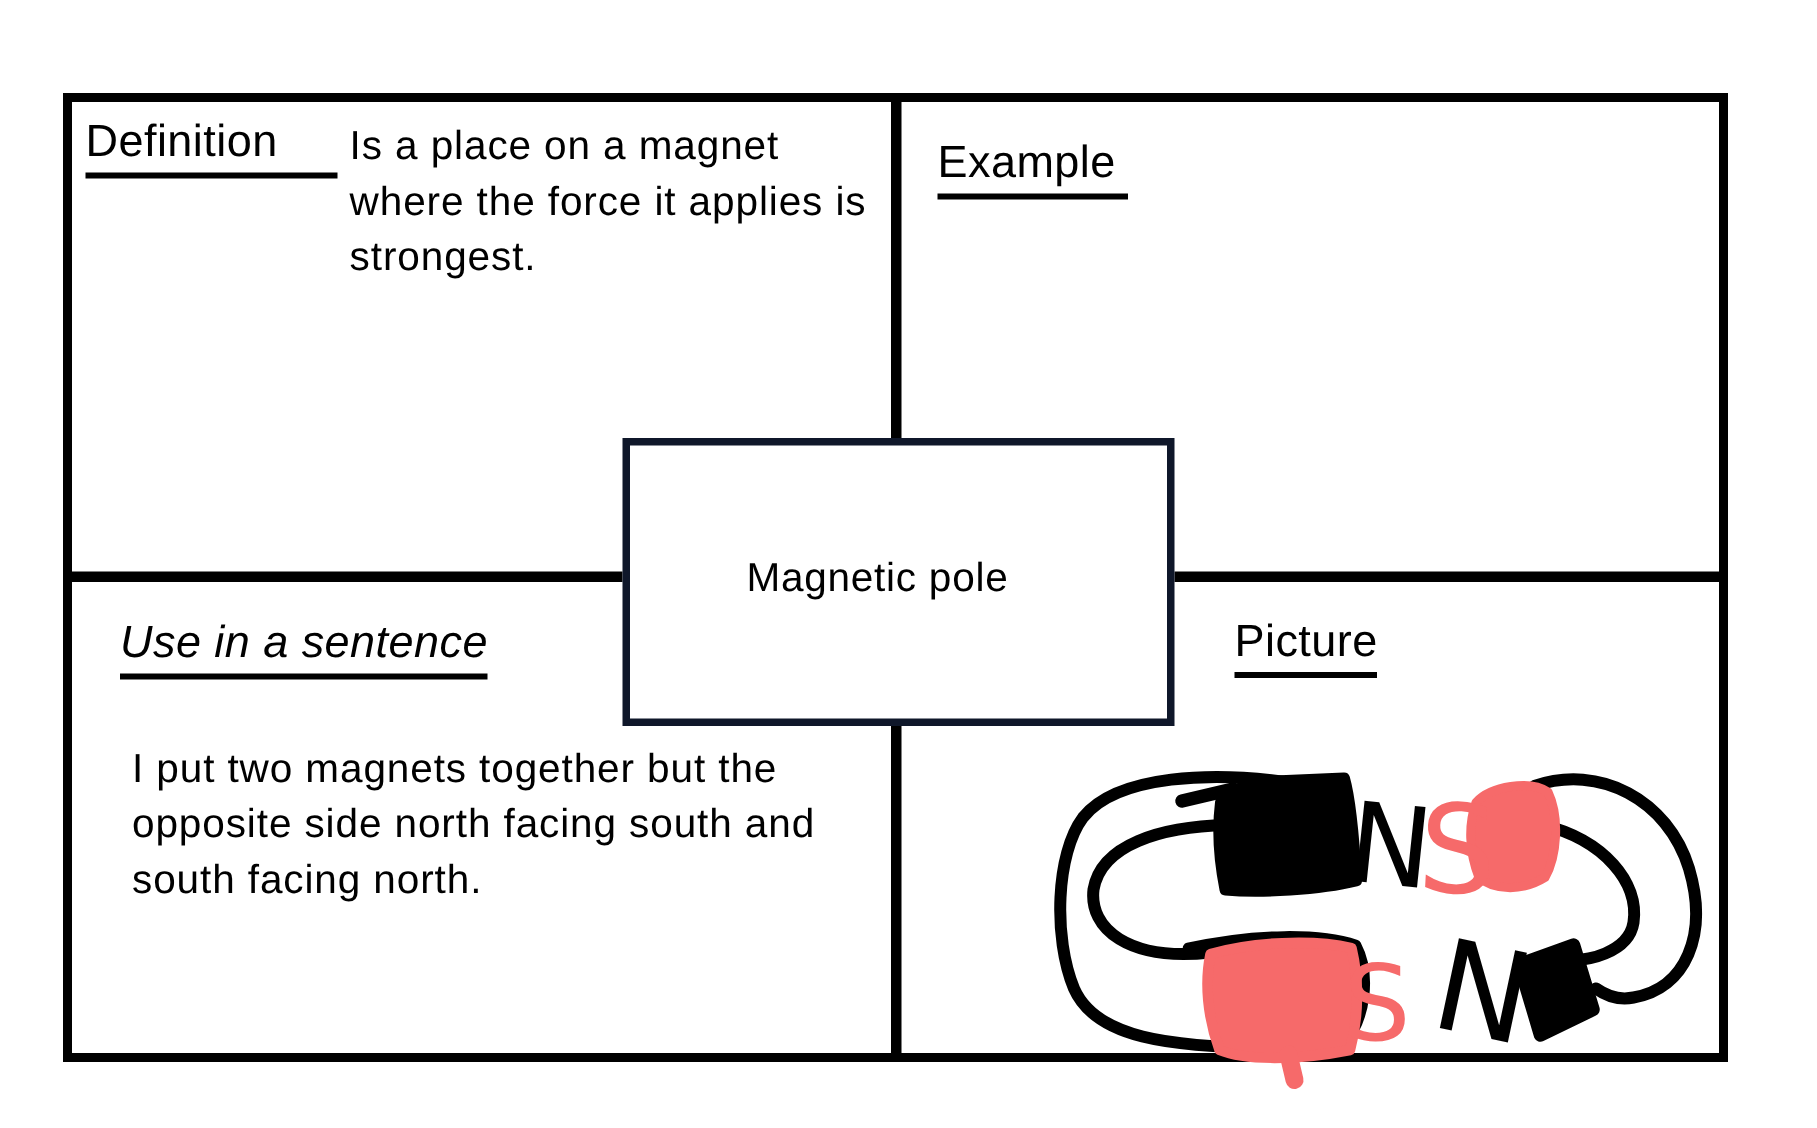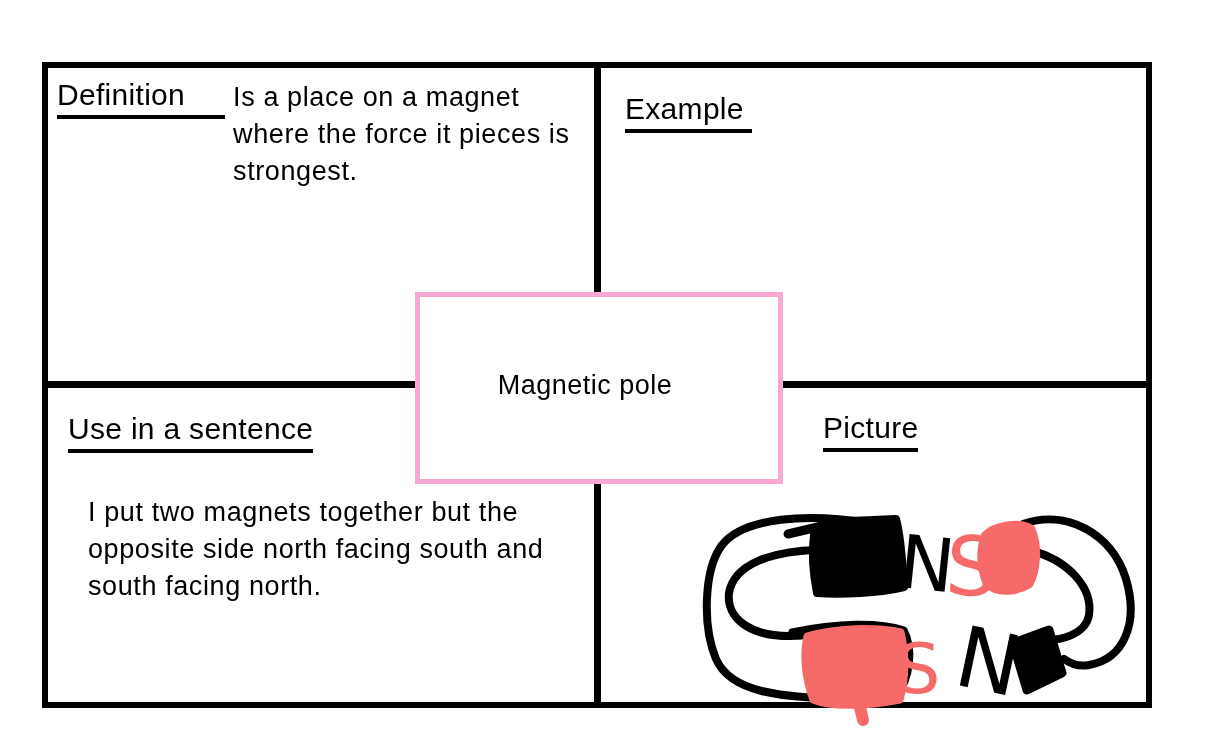--- a/index.html
+++ b/index.html
@@ -9,21 +9,21 @@
   }
   .board{
     position:absolute;left:42px;top:62px;width:1110px;height:646px;
     border:6px solid #000;box-sizing:border-box;background:#fff;
   }
   .divider-v{position:absolute;left:594px;top:62px;width:7px;height:646px;background:#000;}
   .divider-h{position:absolute;left:42px;top:381px;width:1110px;height:7px;background:#000;}
 
   .term-box{
     position:absolute;left:415px;top:292px;width:368px;height:192px;
-    background:#fff;border:5px solid #f9a8d4;box-sizing:border-box;
+    background:#fff;border:5px solid #0f172a;box-sizing:border-box;
     display:flex;align-items:center;justify-content:center;
     padding-right:28px;padding-bottom:6px;z-index:5;
   }
   .term-text{font-size:27px;letter-spacing:0.5px;}
 
   .heading{
     display:inline-block;font-size:30px;line-height:34px;letter-spacing:0.3px;
     border-bottom:4px solid #000;padding-bottom:3px;white-space:nowrap;
   }
   .body-text{
@@ -31,42 +31,42 @@
   }
 
   .q-def{position:absolute;left:57px;top:78px;display:flex;align-items:flex-start;column-gap:8px;z-index:2;}
   .q-def .heading{padding-right:40px;}
   .q-def .body-text{width:360px;margin-top:1px;}
 
   .q-ex{position:absolute;left:625px;top:92px;display:flex;align-items:flex-end;column-gap:12px;z-index:2;}
   .q-ex .heading{padding-right:8px;}
   .q-ex .body-text{width:320px;margin-top:7px;}
 
-  .q-use-h{position:absolute;left:68px;top:412px;z-index:2;}
+  .q-use-h{position:absolute;left:80px;top:412px;z-index:2;font-style:italic;}
   .q-use-p{position:absolute;left:88px;top:494px;width:470px;z-index:2;}
 
   .q-pic-h{position:absolute;left:823px;top:411px;z-index:2;}
 
   .drawing{position:absolute;left:690px;top:493px;width:445px;height:235px;z-index:6;}
   .ink{stroke:#000;fill:none;stroke-linecap:round;stroke-linejoin:round;}
   .red-ink{stroke:#f66a6a;fill:none;stroke-linecap:round;stroke-linejoin:round;}
   .hand-letter{font-family:"DejaVu Sans",sans-serif;font-weight:500;}
 </style>
 </head>
 <body>
 
 <div class="page">
 
   <div class="board"></div>
   <div class="divider-v"></div>
   <div class="divider-h"></div>
 
   <div class="q-def">
     <span class="heading">Definition</span>
-    <div class="body-text">Is a place on a magnet where the force it pieces is strongest.</div>
+    <div class="body-text">Is a place on a magnet where the force it applies is strongest.</div>
   </div>
 
   <div class="q-ex">
     <span class="heading">Example</span>
   </div>
 
   <span class="heading q-use-h">Use in a sentence</span>
   <div class="body-text q-use-p">I put two magnets together but the opposite side north facing south and south facing north.</div>
 
   <span class="heading q-pic-h">Picture</span>

